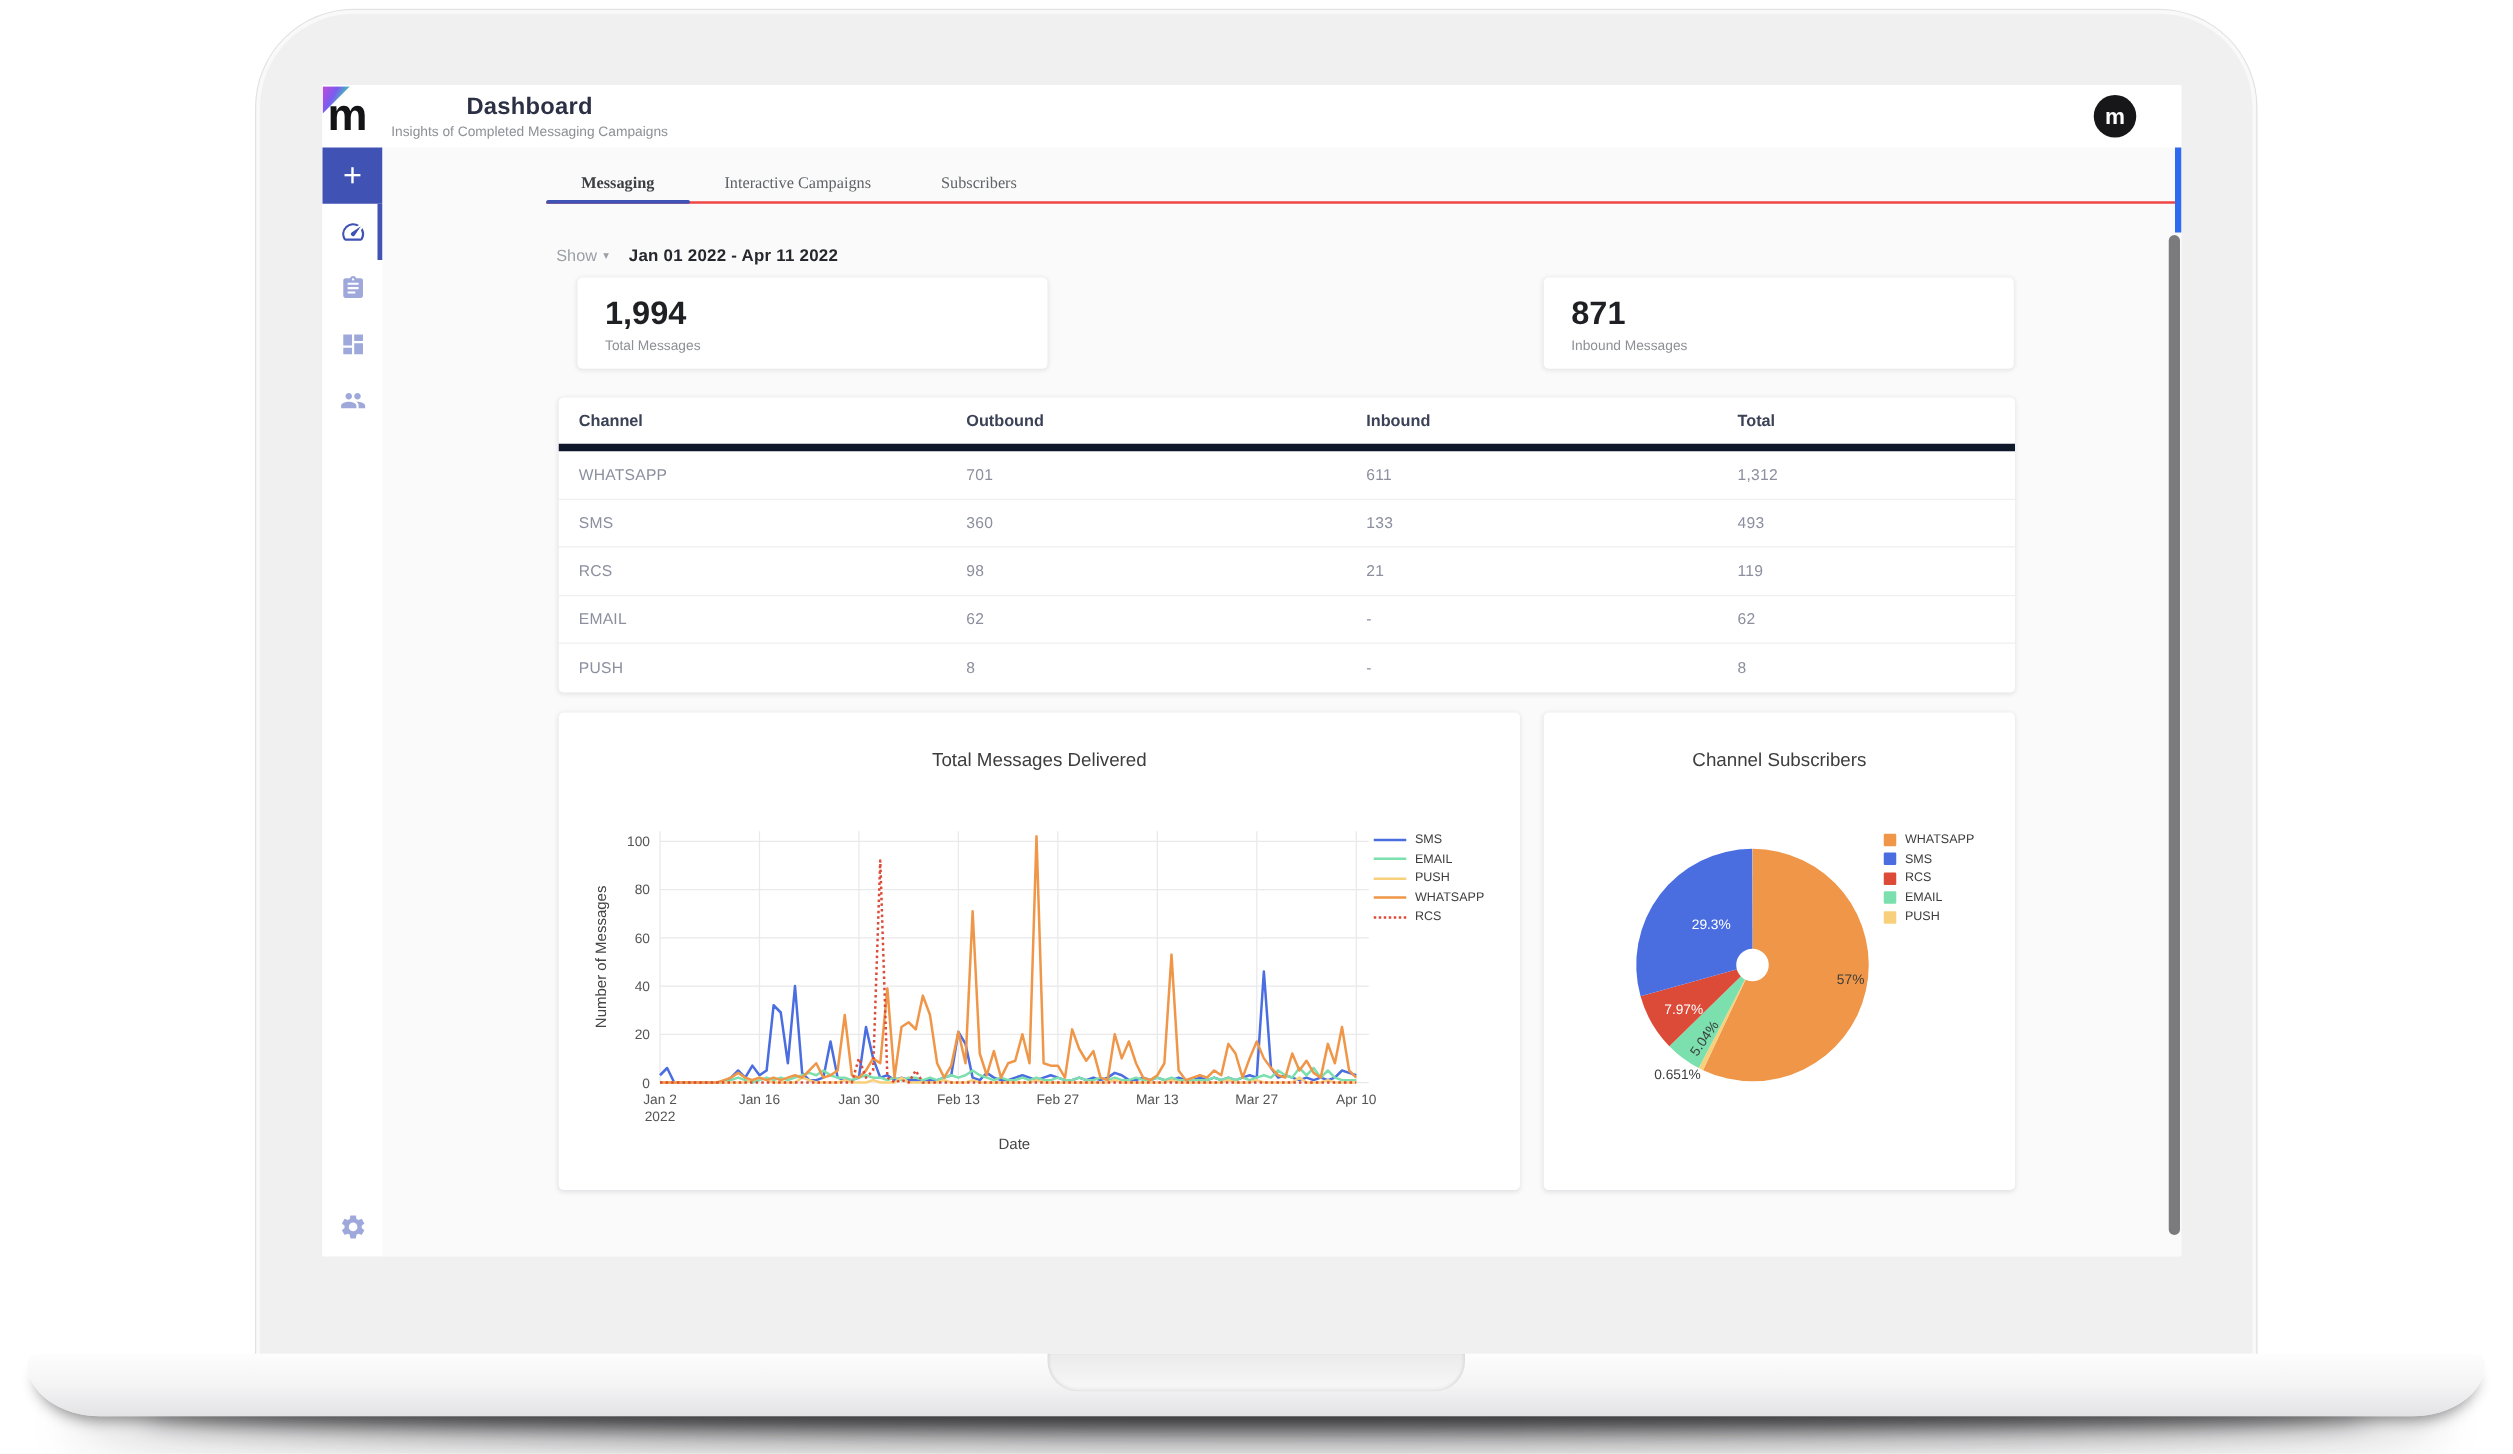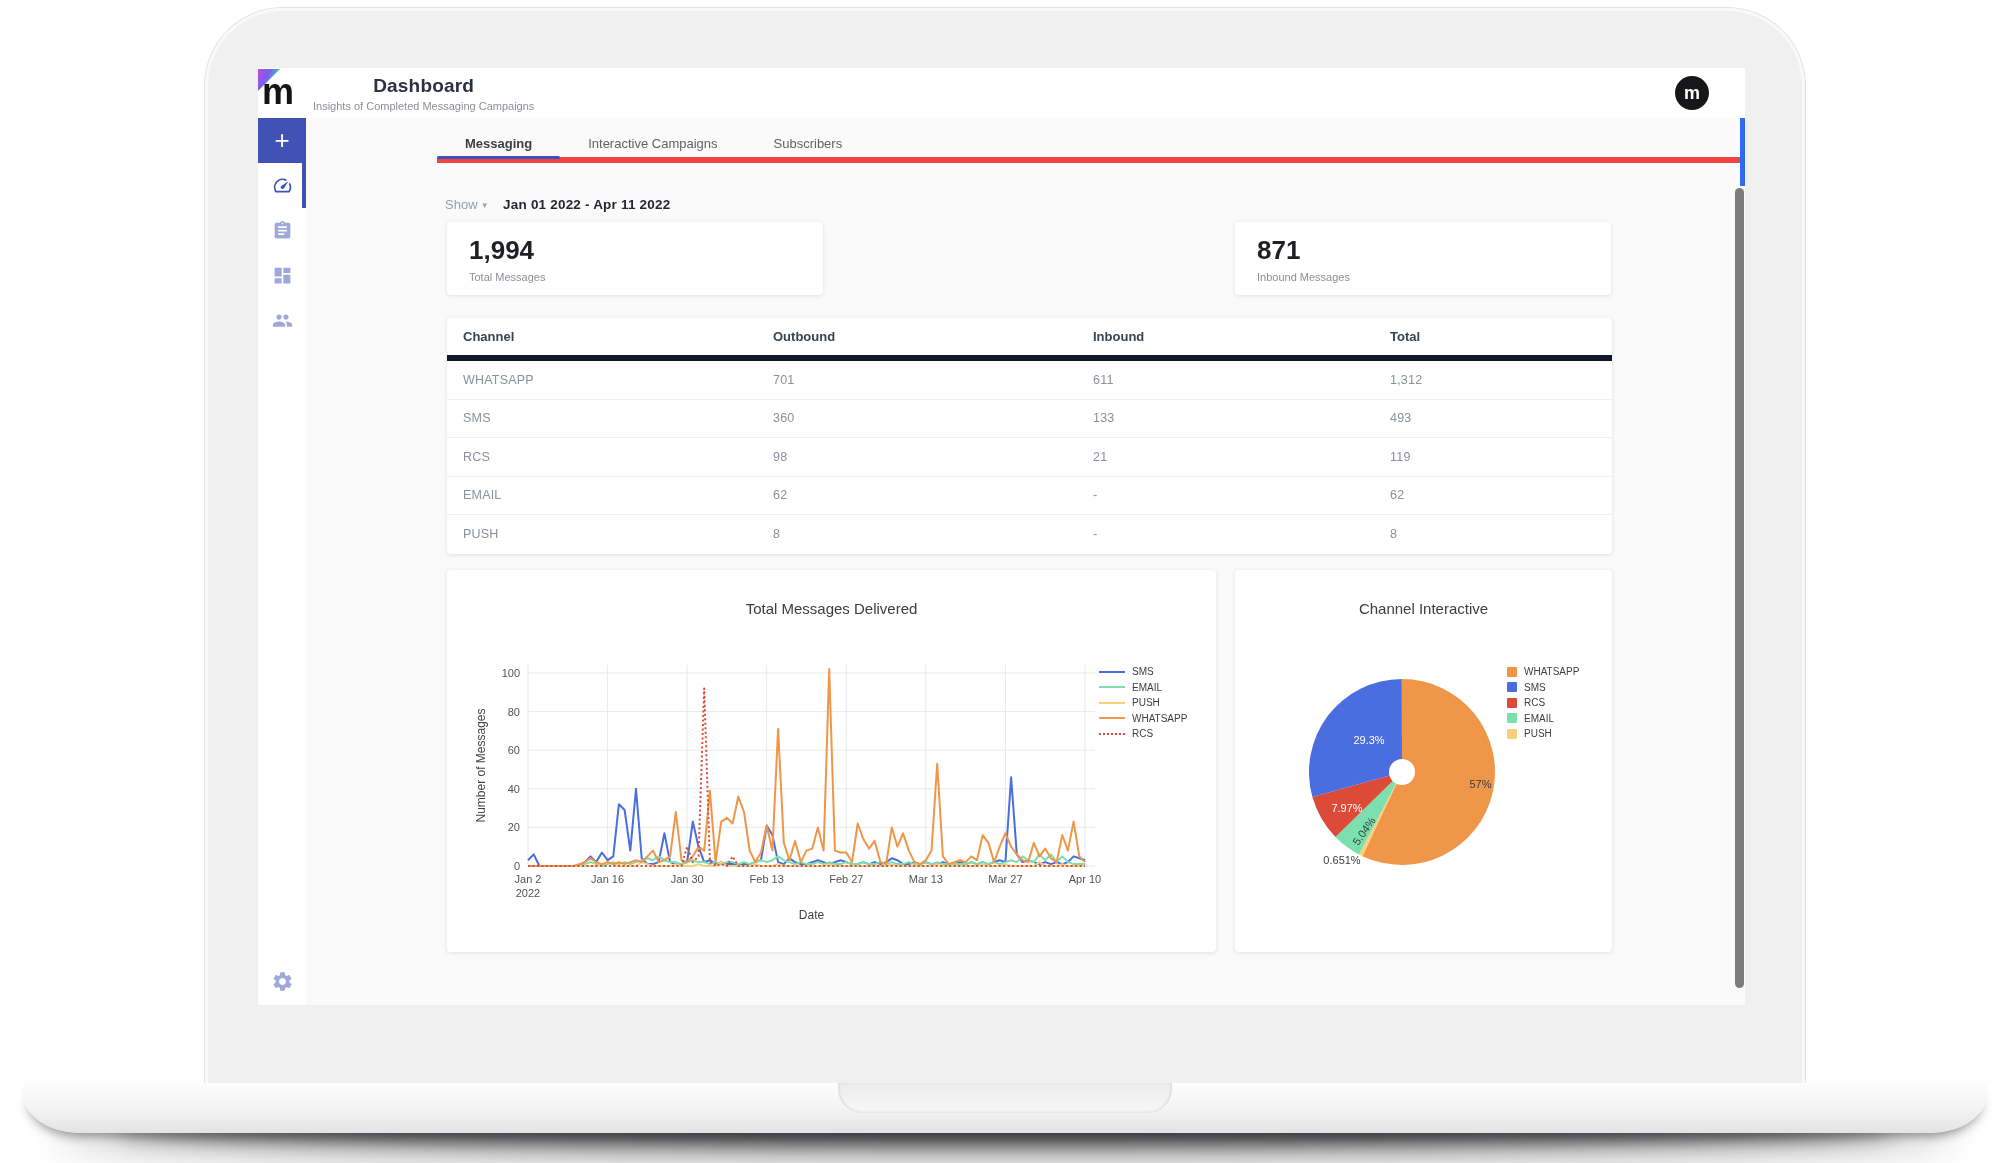--- a/index.html
+++ b/index.html
@@ -54,21 +54,21 @@
   .side-item.inactive{color:#9fa8da;}
   .side-item.active{color:var(--indigo);}
   .side-item.active::after{content:""; position:absolute; right:0; top:0; width:4px; height:100%; background:var(--indigo);}
   .side-gear{position:absolute; bottom:12px; left:0; width:48px; display:flex; justify-content:center; color:#9fa8da;}
   .side-gear svg{width:23px; height:23px;}
   
   .scroll-accent{position:absolute; right:0; top:50px; width:5px; height:68px; background:#2f6bf0;}
   .scroll-thumb{position:absolute; right:1px; top:120px; width:9px; height:800px; background:#7b7b7d; border-radius:5px;}
   
   .main{position:absolute; left:48px; top:50px; right:0; bottom:0; background:#fafafa; overflow:hidden;}
-  .tabbar{position:absolute; left:131px; right:0; top:12px; height:33px; border-bottom:6px solid #ef4444; display:flex;}
+  .tabbar{position:absolute; left:131px; right:0; top:12px; height:33px; border-bottom:2px solid #ef4444; display:flex;font-family:Liberation Serif, serif;}
   .tab{position:relative; height:100%; padding:0 28px; display:flex; align-items:center;
     font-size:13px; color:#5f6368; cursor:default;}
   .tab.active{color:#3c4043; font-weight:600;}
   .tab.active::after{content:""; position:absolute; left:0; right:0; bottom:-2px; height:3px; background:var(--indigo); border-radius:2px;}
   .show-row{position:absolute; left:139px; top:74px; height:20px; display:flex; align-items:flex-end; gap:16px;}
   .show-label{font-size:13px; color:#9aa0a6; display:flex; align-items:center; gap:5px;}
   .show-caret{font-size:9px; color:#9aa0a6;}
   .date-range{font-size:13.5px; font-weight:700; color:#26282e; letter-spacing:.2px;}
   .card{position:absolute; background:#fff; border-radius:4px; box-shadow:0 1px 4px rgba(40,40,70,.12);}
   .stat-card{top:104px; width:376px; height:73px;}
@@ -159,21 +159,21 @@
     </div>
 
     <div class="show-row">
       <div class="show-label">
         <span>Show</span>
         <span class="show-caret">▾</span>
       </div>
       <div class="date-range">Jan 01 2022 - Apr 11 2022</div>
     </div>
 
-    <div class="card stat-card" style="left:141px">
+    <div class="card stat-card" style="left:156px">
       <div class="stat-value">1,994</div>
       <div class="stat-label">Total Messages</div>
     </div>
     <div class="card stat-card" style="left:929px">
       <div class="stat-value">871</div>
       <div class="stat-label">Inbound Messages</div>
     </div>
 
     <div class="card table-card">
       <div class="thead">
@@ -274,21 +274,21 @@
             <div class="legend-label">WHATSAPP</div>
           </div>
           <div class="legend-item">
             <div class="legend-line dotted" style="border-top-color: rgb(220, 74, 56);"></div>
             <div class="legend-label">RCS</div>
           </div>
         </div>
     </div>
 
     <div class="card pie-card">
-      <div class="chart-title">Channel Interactive</div>
+      <div class="chart-title">Channel Subscribers</div>
       <svg class="chart-svg" viewBox="0 0 377 382">
           <path d="M 167 202 L 167.00 109.00 A 93 93 0 1 1 127.40 286.15 Z" fill="#ef9648"></path>
           <path d="M 167 202 L 127.40 286.15 A 93 93 0 0 1 123.99 284.46 Z" fill="#f8d07c"></path>
           <path d="M 167 202 L 123.99 284.46 A 93 93 0 0 1 100.45 266.97 Z" fill="#7be0ae"></path>
           <path d="M 167 202 L 100.45 266.97 A 93 93 0 0 1 77.43 227.04 Z" fill="#dc4a38"></path>
           <path d="M 167 202 L 77.43 227.04 A 93 93 0 0 1 166.77 109.00 Z" fill="#4a6de0"></path>
           <circle cx="167" cy="202" r="13" fill="#ffffff"></circle>
         </svg>
       <div>
           <div class="pie-label" style="left: 224px; top: 214px; color: rgb(61, 61, 61); padding-left: 43px;">57%</div>

